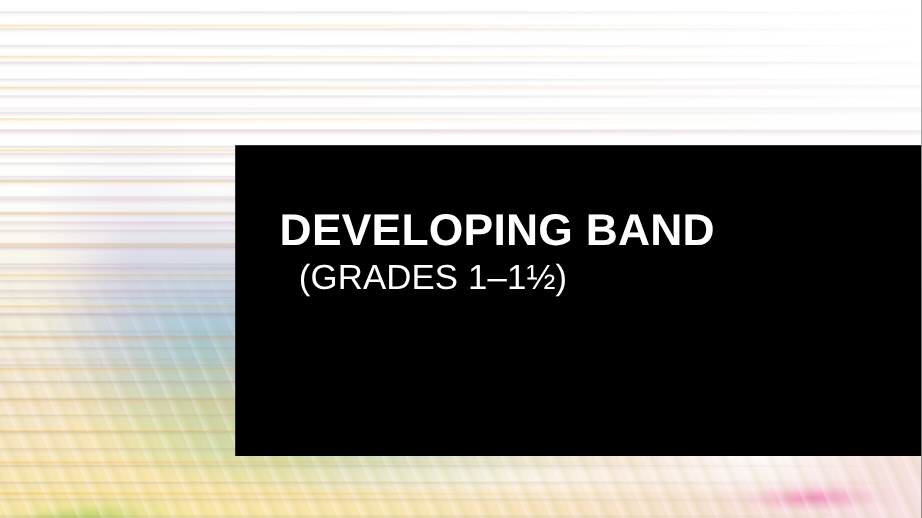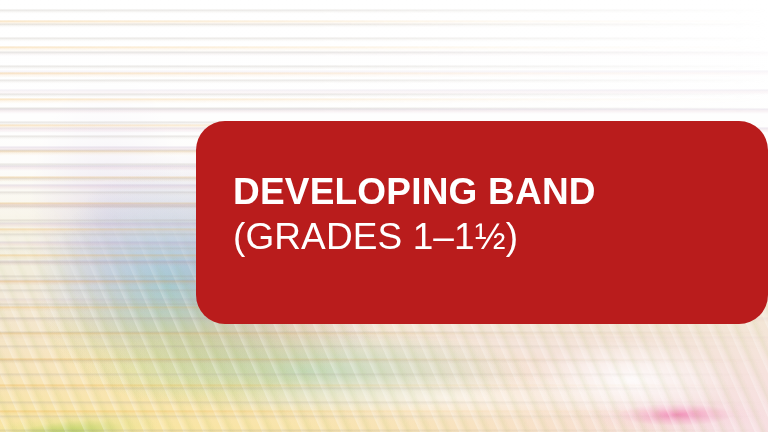--- a/index.html
+++ b/index.html
@@ -156,45 +156,44 @@
       rgba(255,255,255,0.22) 48%,
       rgba(255,255,255,0.00) 62%);
   }
 
   
   .banner {
     position: absolute;
     left: 196px;
     top: 121px;
     width: 572px;
-    height: 203px;
-    background: #b91c1c;
-    border-radius: 29px;
+    height: 259px;
+    background: #000000;
   }
 
   .banner-text {
     position: absolute;
     left: 37px;
     top: 52px;
     width: 500px;
   }
 
   .title {
     margin: 0;
     font-size: 37px;
     font-weight: 700;
     letter-spacing: 0.2px;
     line-height: 1.0;
     color: #ffffff;
     white-space: nowrap;
   }
 
   .subtitle {
-    margin: 8px 0 0 0;
-    font-size: 37px;
+    margin: 8px 0 0 16px;
+    font-size: 29px;
     font-weight: 300;
     letter-spacing: 0.1px;
     line-height: 1.0;
     color: #ffffff;
     white-space: nowrap;
   }
 </style>
 </head>
 <body>
 

